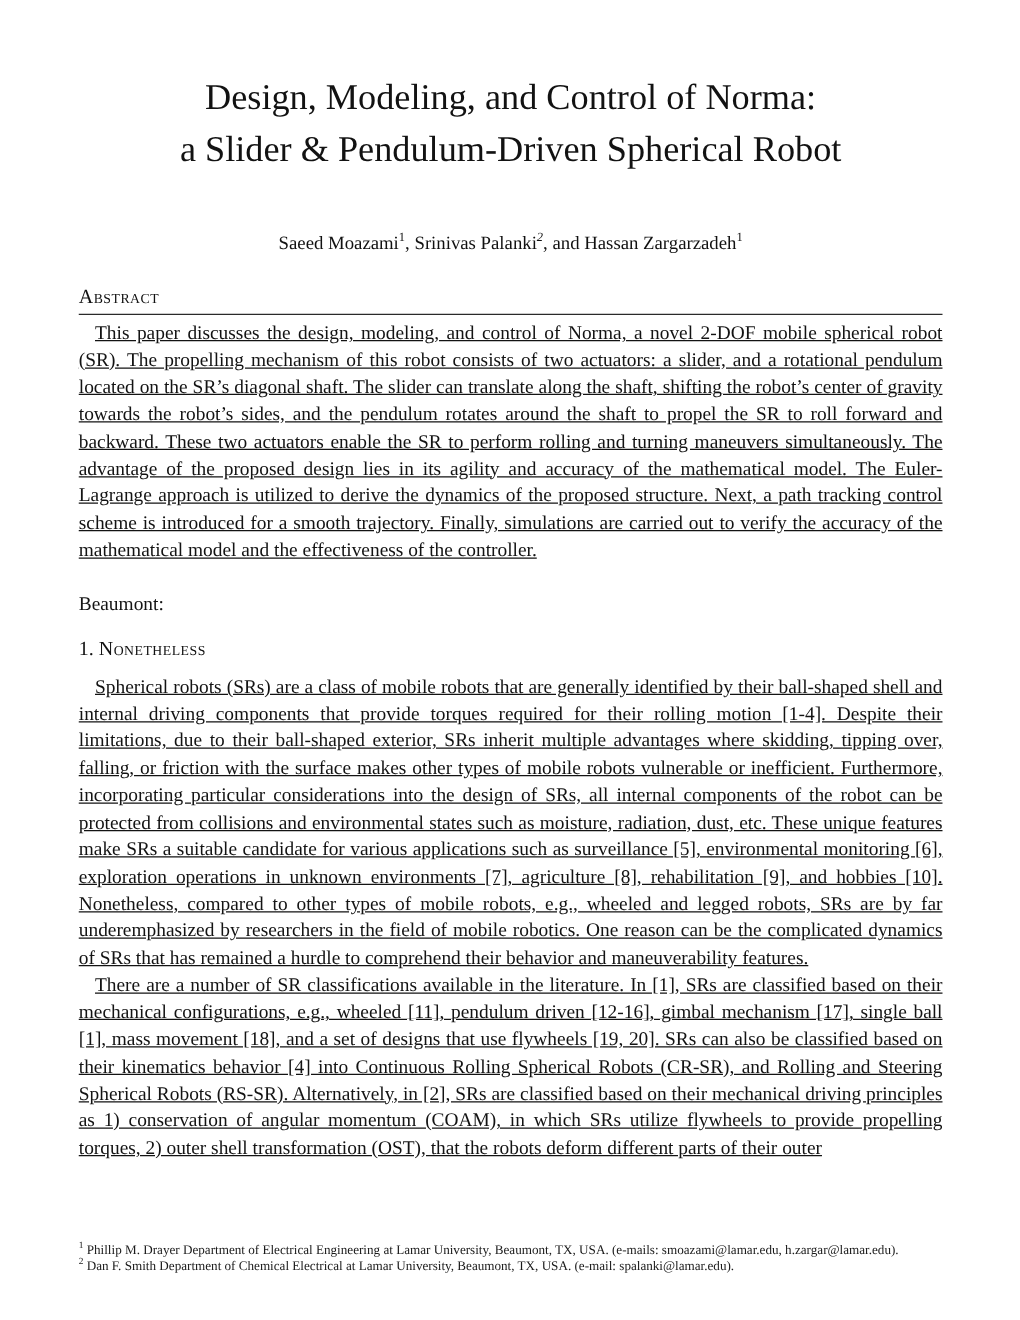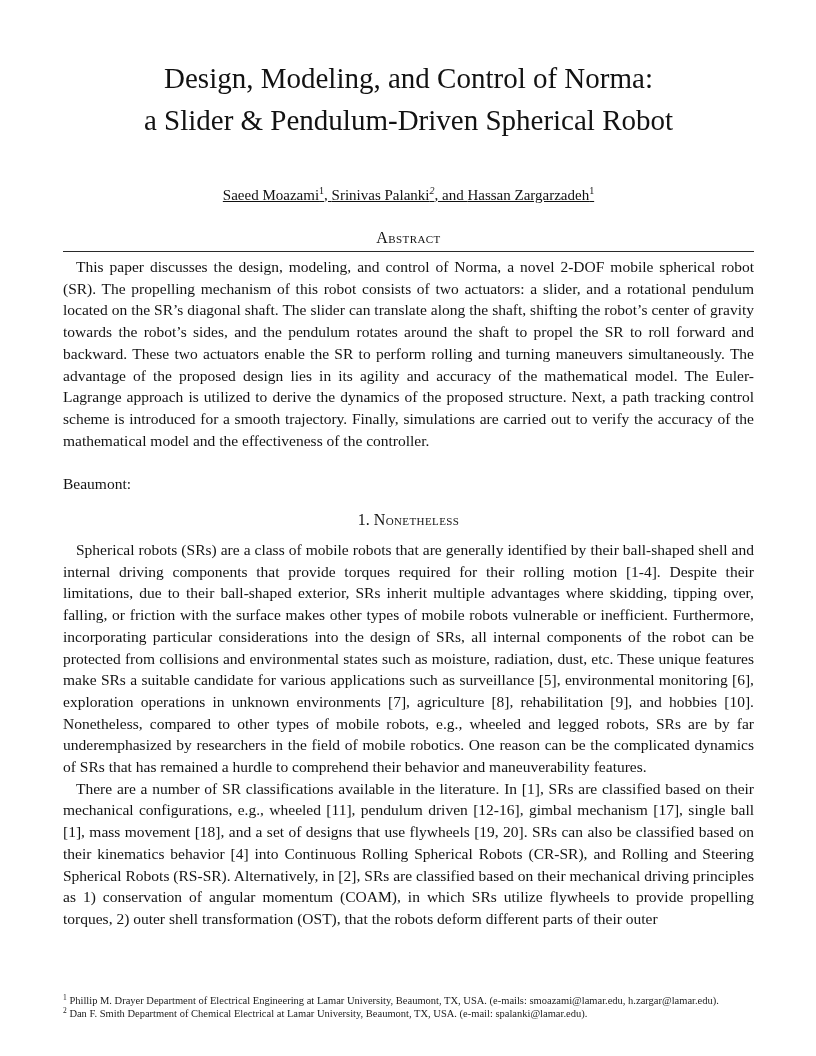--- a/index.html
+++ b/index.html
@@ -27,32 +27,30 @@
     line-height: 42px;
     font-weight: normal;
     text-align: center;
     color: #121212;
   }
   .authors {
     margin-top: 44px;
     font-size: 15px;
     line-height: 21px;
     text-align: center;
-    text-decoration: underline;
   }
   .authors sup {
     font-size: 10px;
     line-height: 0;
   }
   .sup-italic { font-style: italic; }
   .section-heading {
     margin-top: 22px;
     font-size: 16px;
     line-height: 20px;
-    text-align: center;
     font-weight: normal;
   }
   .smallcaps {
     font-variant: small-caps;
     letter-spacing: 0.4px;
   }
   .abstract-rule {
     border: none;
     border-top: 1.3px solid #2a2a2a;
     margin: 3px 0 0 0;
@@ -62,20 +60,21 @@
     font-size: 15.5px;
     line-height: 21.7px;
     text-align: justify;
     color: #131313;
   }
   .abstract-text {
     margin-top: 4px;
   }
   .indent {
     text-indent: 13px;
+    text-decoration: underline;
   }
   .keywords-label {
     margin-top: 22px;
     text-align: left;
   }
   .keywords-list {
     text-align: left;
   }
   .intro-heading {
     margin-top: 15px;

